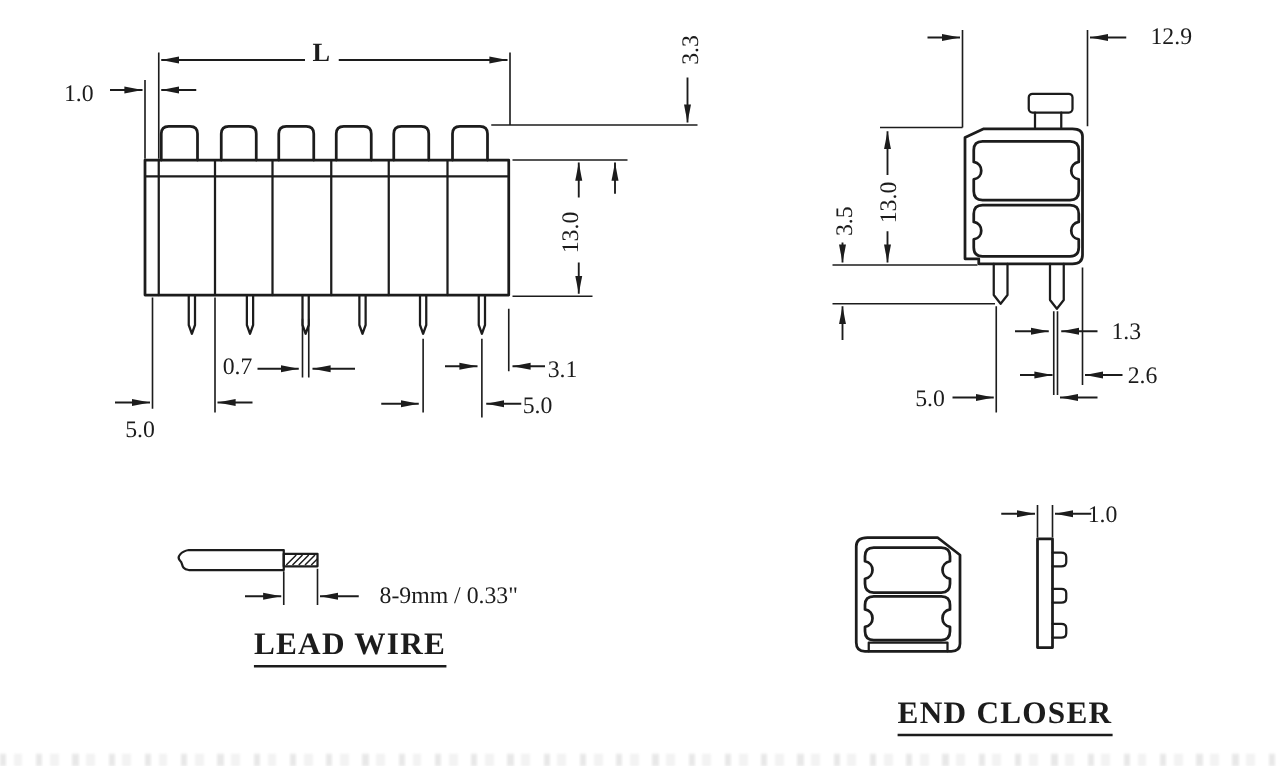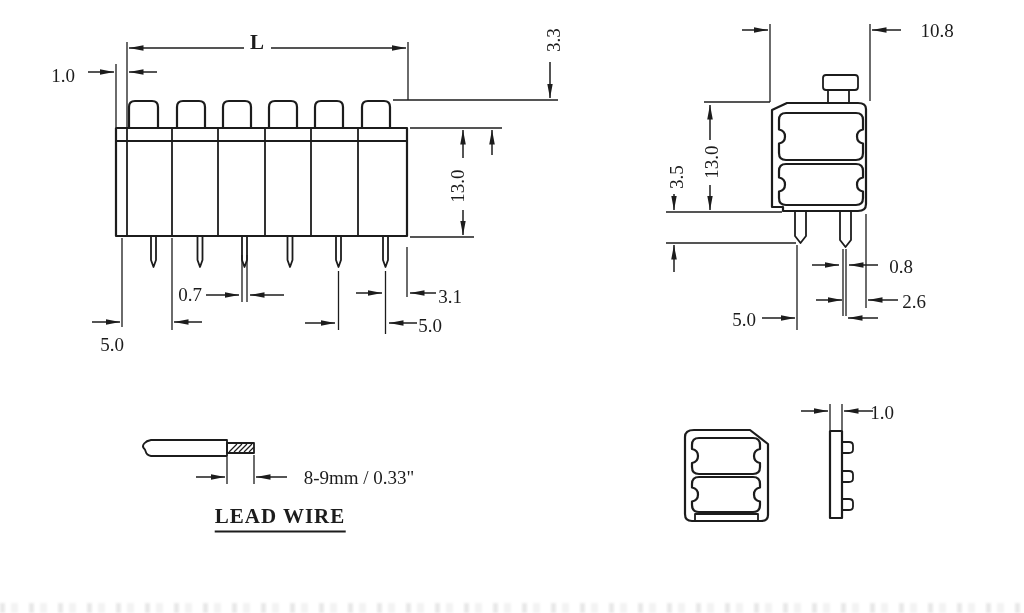--- a/index.html
+++ b/index.html
@@ -14,21 +14,21 @@
   .thin{fill:none;stroke:var(--ink,#1c1c1c);stroke-width:1.3;stroke-linecap:butt;}
   .dim{fill:none;stroke:var(--ink,#1c1c1c);stroke-width:1.5;stroke-linecap:butt;}
   .hatch{fill:none;stroke:var(--ink,#1c1c1c);stroke-width:1.2;}
   .dimlbl{
     position:absolute;font-size:19px;line-height:1;white-space:nowrap;
     transform:translate(-50%,-50%);user-select:none;
   }
   .rot{transform:translate(-50%,-50%) rotate(-90deg);}
   .biglbl{font-size:21px;font-weight:bold;}
   .title{
-    position:absolute;font-size:21px;font-weight:bold;letter-spacing:1px;
+    position:absolute;font-size:25px;font-weight:bold;letter-spacing:1px;
     white-space:nowrap;transform:translate(-50%,-50%);
     border-bottom:2.5px solid var(--ink,#1c1c1c);padding-bottom:2px;text-align:center;
   }
   .scanband{
     position:absolute;left:0;top:603px;width:1024px;height:10px;opacity:.5;
     background:repeating-linear-gradient(90deg,
       rgba(130,130,130,.35) 0 5px, rgba(255,255,255,0) 5px 11px,
       rgba(160,160,160,.25) 11px 18px, rgba(255,255,255,0) 18px 29px);
     filter:blur(1px);
   }
@@ -186,23 +186,24 @@
   <div class="dimlbl rot" style="left:553px;top:40px;">3.3</div>
   <div class="dimlbl rot" style="left:457px;top:186px;">13.0</div>
   <div class="dimlbl" style="left:190px;top:294px;">0.7</div>
   <div class="dimlbl" style="left:450px;top:296px;">3.1</div>
   <div class="dimlbl" style="left:430px;top:325px;">5.0</div>
   <div class="dimlbl" style="left:112px;top:344px;">5.0</div>
 
   <div class="dimlbl" style="left:359px;top:477px;">8-9mm / 0.33"</div>
   <div class="title" style="left:280px;top:518px;">LEAD WIRE</div>
 
-  <div class="dimlbl" style="left:937px;top:30px;">10.8</div>
+  <div class="dimlbl" style="left:937px;top:30px;">12.9</div>
   <div class="dimlbl rot" style="left:711px;top:162px;">13.0</div>
   <div class="dimlbl rot" style="left:676px;top:177px;">3.5</div>
-  <div class="dimlbl" style="left:901px;top:266px;">0.8</div>
+  <div class="dimlbl" style="left:901px;top:266px;">1.3</div>
   <div class="dimlbl" style="left:914px;top:301px;">2.6</div>
   <div class="dimlbl" style="left:744px;top:319px;">5.0</div>
 
   <div class="dimlbl" style="left:882px;top:412px;">1.0</div>
+  <div class="title" style="left:804px;top:573px;">END CLOSER</div>
 
   <div class="scanband"></div>
 </div>
 
 </body></html>

